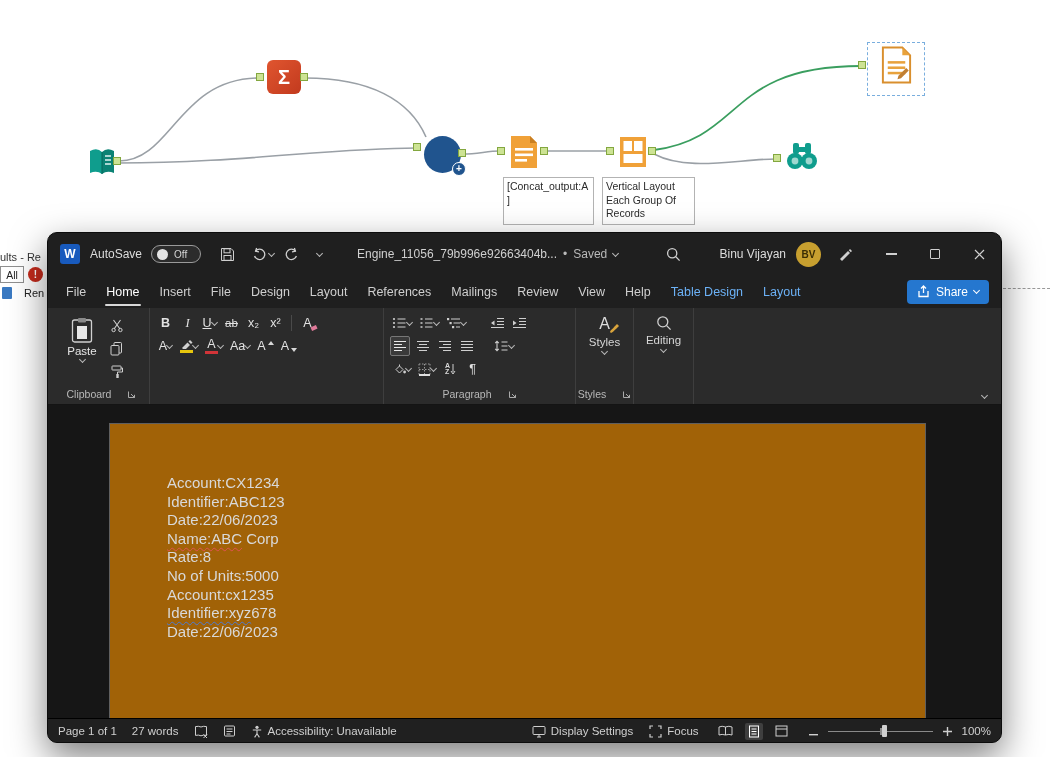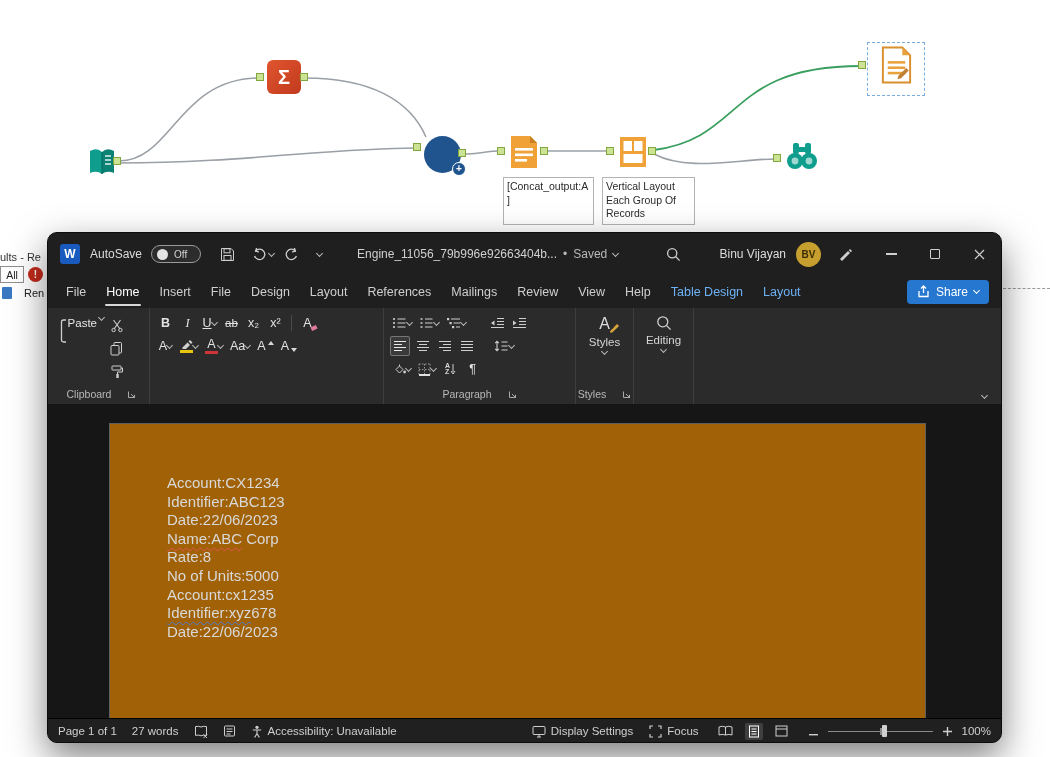--- a/index.html
+++ b/index.html
@@ -87,21 +87,21 @@
   .font-size{width:42px;margin-left:6px}
   .stack{display:inline-flex;flex-direction:column;align-items:center;line-height:12px}
   .bar{width:13px;height:3.5px;margin-top:1px}
   .bar.red{background:#d13438}
   .bar.yellow{background:#e7c60d}
   .eraser{position:absolute;right:0;bottom:3px;width:6px;height:4px;background:#e07a9a;transform:rotate(-25deg)}
   .tri{width:0;height:0;border-left:3px solid transparent;border-right:3px solid transparent;margin-left:2px}
   .tri.up{border-bottom:4px solid #d8d8d8;margin-bottom:7px}
   .tri.down{border-top:4px solid #d8d8d8;margin-top:7px}
   .active-box{border:1px solid #777;background:#3a3a3a}
-  .paste{width:44px;display:flex;flex-direction:row;gap:2px;padding-top:4px;
+  .paste{width:44px;display:flex;flex-direction:column;align-items:center;gap:2px;padding-top:4px;
          font-size:11.5px;color:#e6e6e6}
   .clip-wrap{display:flex}
   .clip-col{display:flex;flex-direction:column;gap:5px;margin-left:6px;padding-top:6px}
   .bigbtn{display:flex;flex-direction:column;align-items:center;gap:3px;font-size:11.5px;padding-top:5px;width:100%}
   .collapse-chev{position:absolute;right:14px;bottom:6px}
   .sortstack{display:inline-flex;flex-direction:column;font-size:7px;line-height:6.5px;color:#d8d8d8;font-weight:bold}
 
   
   .docarea{height:313px;background:#161616;position:relative;overflow:hidden}
   .page{position:absolute;left:61px;top:18px;width:817px;height:300px;background:#a16207;border:1px solid #5f5f5f}

